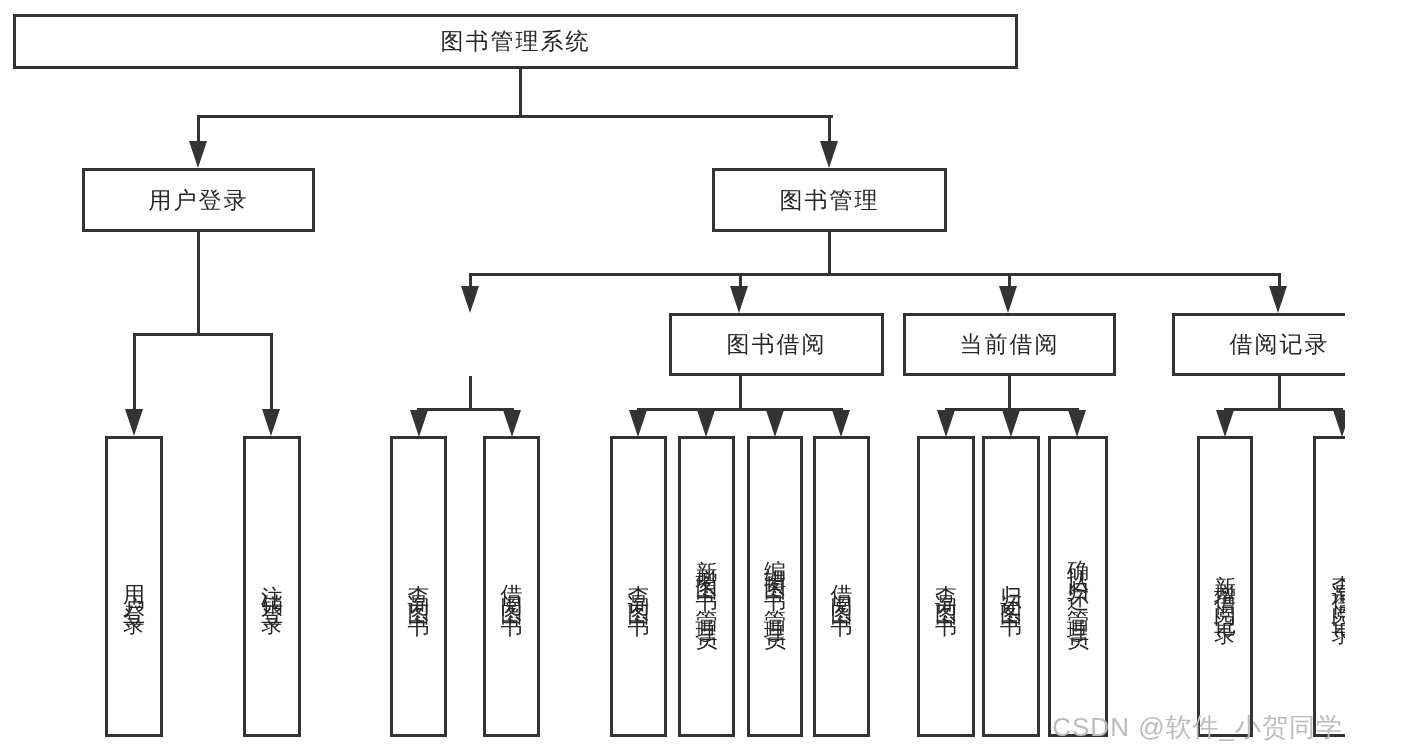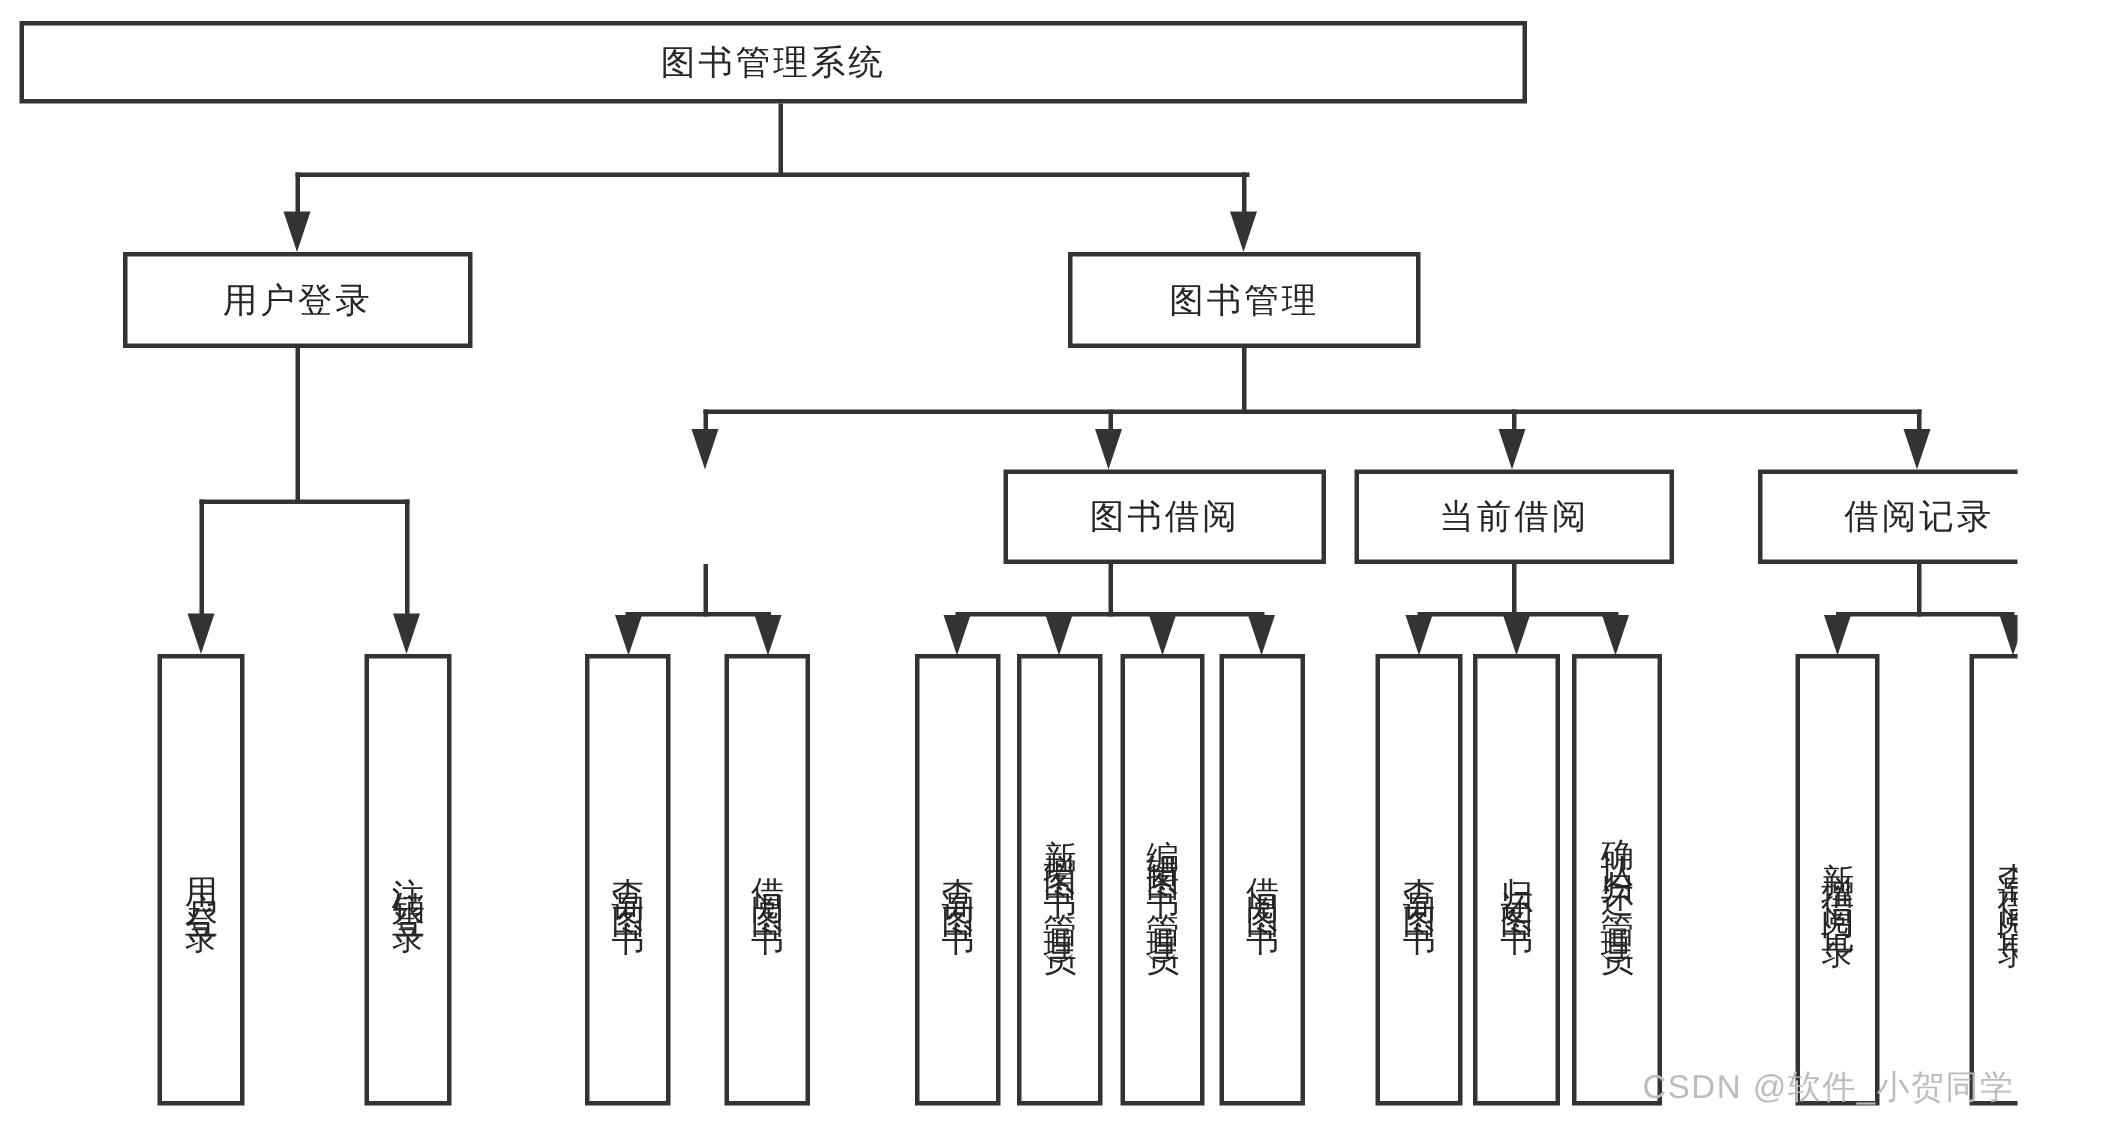--- a/index.html
+++ b/index.html
@@ -81,21 +81,21 @@
   .a7{left:999px;top:286px;}  .a8{left:1269px;top:286px;}
   .a9{left:410px;top:410px;}  .a10{left:503px;top:410px;}
   .a11{left:629px;top:410px;} .a12{left:697px;top:410px;}
   .a13{left:766px;top:410px;} .a14{left:832px;top:410px;}
   .a15{left:937px;top:410px;} .a16{left:1002px;top:410px;}
   .a17{left:1068px;top:410px;}.a18{left:1216px;top:410px;}
   .a19{left:1333px;top:410px;}
   
   .watermark{
     position:absolute;right:2px;top:712px;z-index:10;
-    font-size:22px;letter-spacing:1px;line-height:1.2;
+    font-size:26px;letter-spacing:1px;line-height:1.2;
     color:var(--wm,#bdbcbc);white-space:nowrap;
   }
 </style>
 </head>
 <body>
 
 <div class="stage" style="--line: #333333; --text: #262626; --bg: #ffffff; --wm: #bdbcbc;">
 
   <div class="line l-stem-root"></div>
   <div class="line l-h1"></div>

